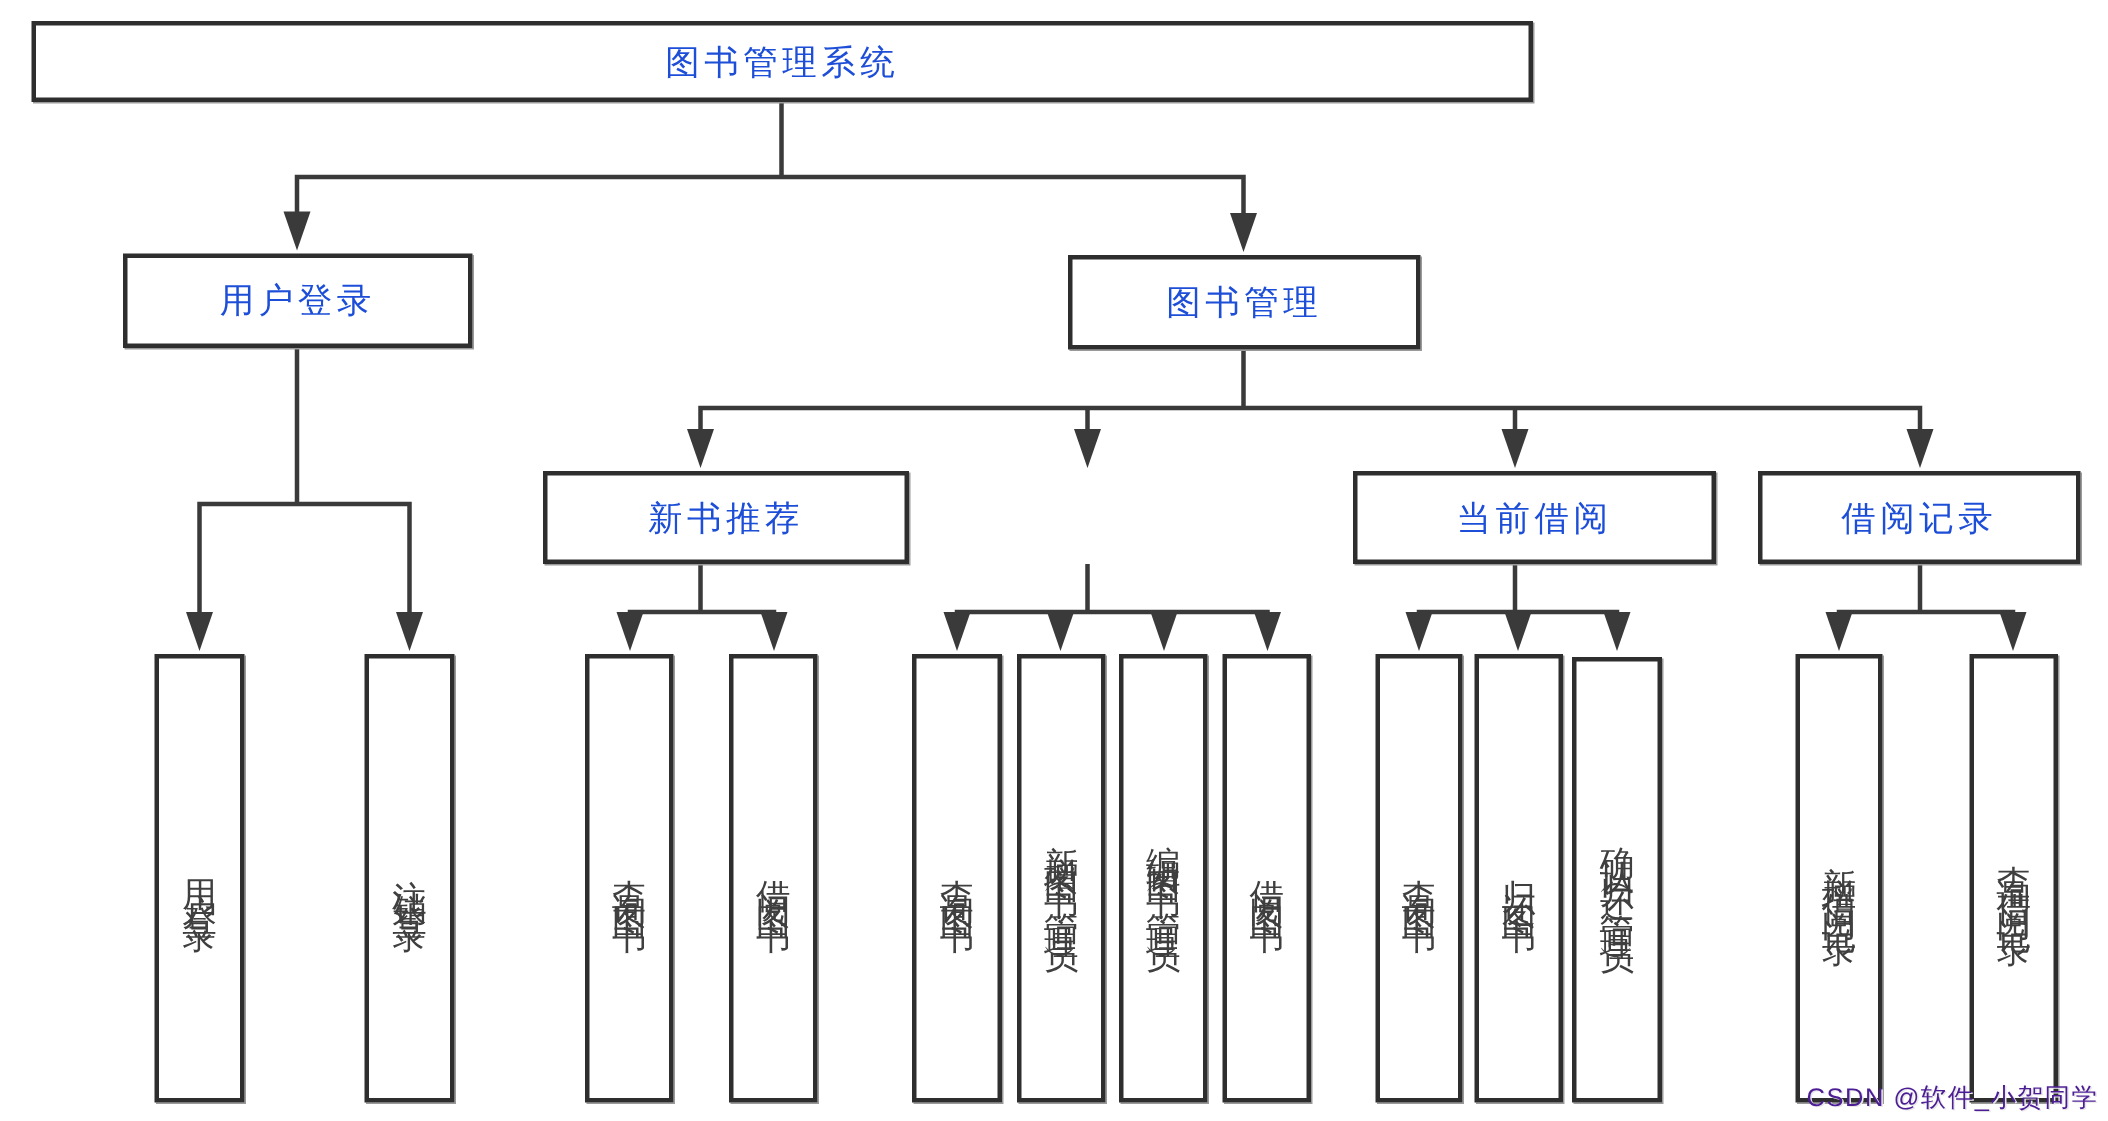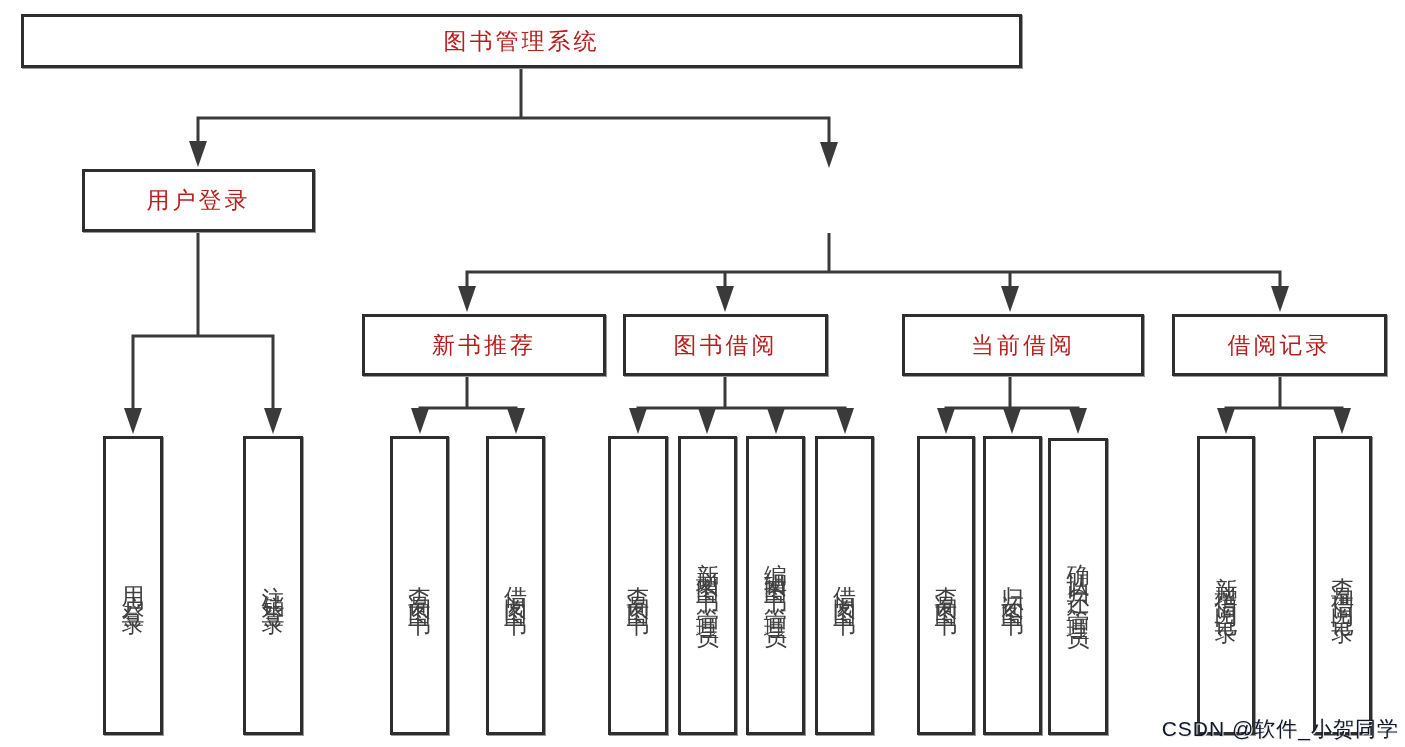--- a/index.html
+++ b/index.html
@@ -17,35 +17,35 @@
     background:#ffffff;
     border:3px solid #2e2e2e;
     display:flex;align-items:center;justify-content:center;
     color:#3f3f3f;
     box-shadow:1px 1px 0 #9a9a9a;
   }
   .hnode span{
     font-size:23px;
     letter-spacing:3px;
     white-space:nowrap;
-    color:#b91c1c;
+    color:#1d4ed8;
   }
   .leaf span{
     writing-mode:vertical-rl;
     text-orientation:mixed;
     font-size:23px;
     letter-spacing:9px;
     color:#3f3f3f;
     line-height:1;
   }
   #watermark{
     position:absolute;
     right:6px;bottom:4px;
-    font-size:21px;
-    color:#0f172a;
+    font-size:17px;
+    color:#4c1d95;
     letter-spacing:1px;
     white-space:nowrap;
     text-shadow:1px 1px 0 #e8e8e8;
     text-align:right;
   }
 </style>
 </head>
 <body>
 
 <div id="canvas">
@@ -111,26 +111,26 @@
     </g>
   </svg>
 
   <div class="node hnode" style="left:21px;top:14px;width:1001px;height:54px">
     <span>图书管理系统</span>
   </div>
 
   <div class="node hnode" style="left:82px;top:169px;width:233px;height:63px">
     <span>用户登录</span>
   </div>
+  <div class="node hnode" style="left:712px;top:170px;width:235px;height:63px">
+    <span>图书管理</span>
+  </div>
 
   <div class="node hnode" style="left:362px;top:314px;width:244px;height:62px">
     <span>新书推荐</span>
-  </div>
-  <div class="node hnode" style="left:623px;top:314px;width:205px;height:62px">
-    <span>图书借阅</span>
   </div>
   <div class="node hnode" style="left:902px;top:314px;width:242px;height:62px">
     <span>当前借阅</span>
   </div>
   <div class="node hnode" style="left:1172px;top:314px;width:215px;height:62px">
     <span>借阅记录</span>
   </div>
 
   <div class="node leaf" style="left:103px;top:436px;width:60px;height:299px">
     <span>用户登录</span>

